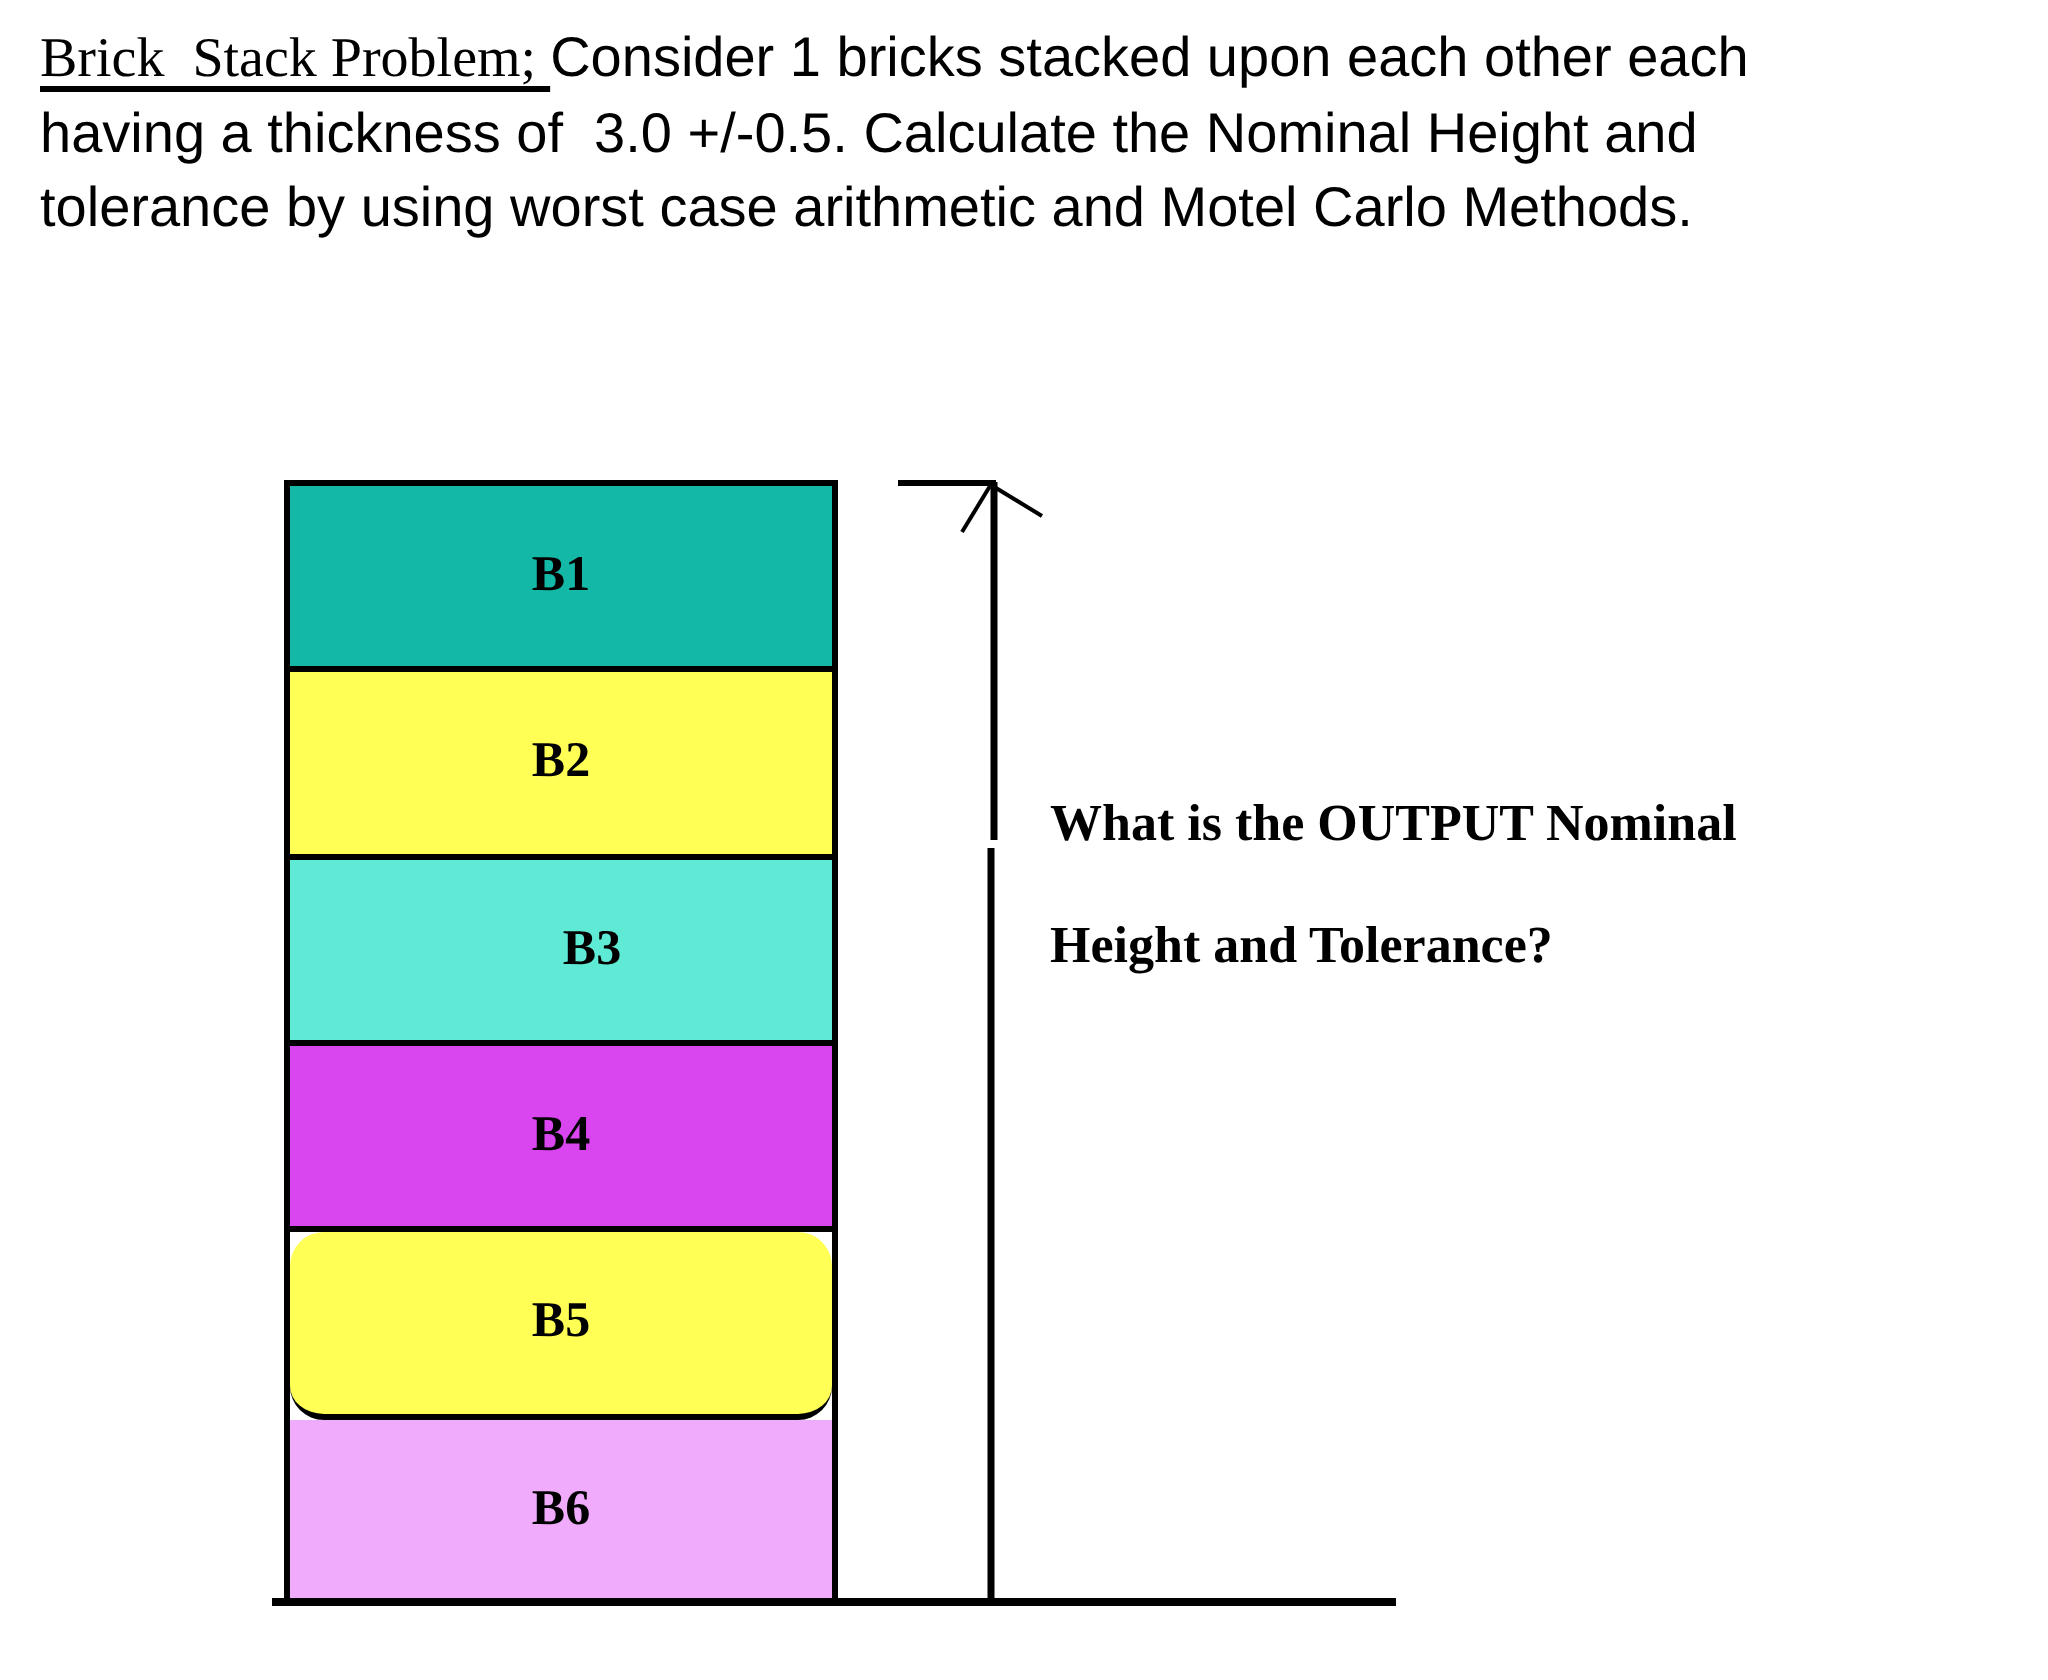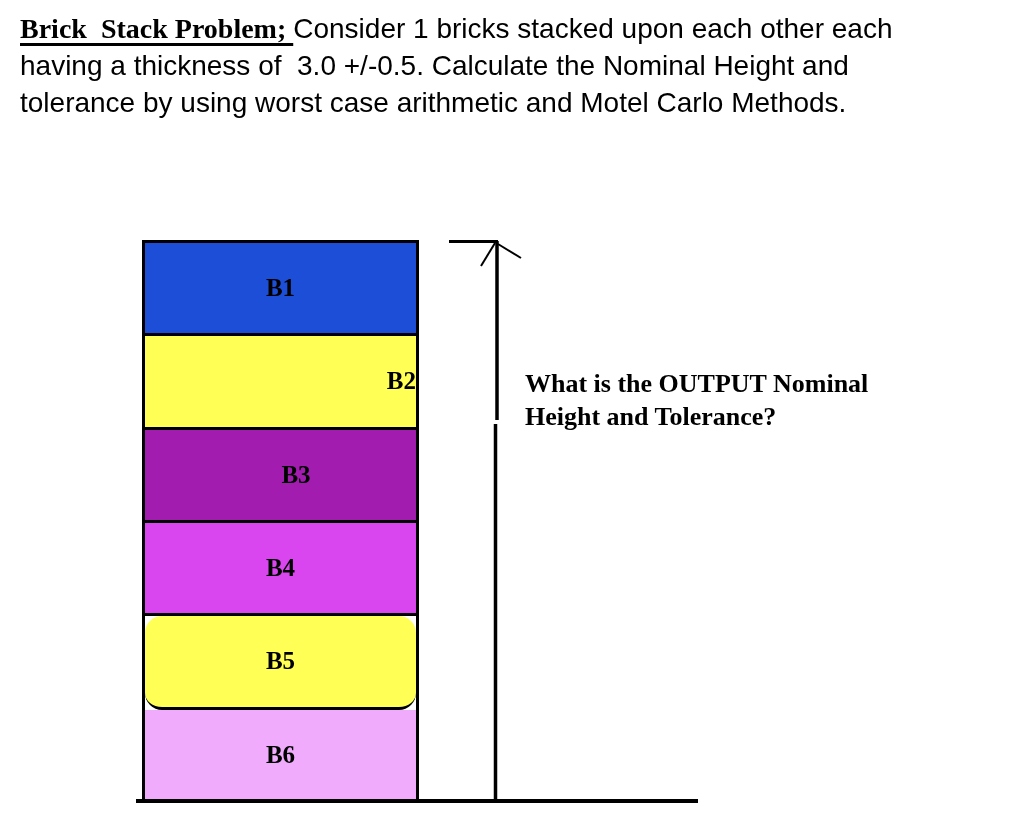--- a/index.html
+++ b/index.html
@@ -16,21 +16,21 @@
     position: absolute;
     left: 20px;
     top: 10px;
     font-size: 28px;
     line-height: 37px;
     color: #000000;
   }
   .statement-line { white-space: pre; }
   .title-bold {
     font-family: "Liberation Serif", serif;
-    font-weight: bold;
+    font-weight: normal;
     text-decoration: underline;
     text-decoration-thickness: 2.5px;
     text-underline-offset: 5px;
     white-space: pre;
   }
   .brick-stack {
     position: absolute;
     left: 142px;
     top: 240px;
     width: 277px;
@@ -72,41 +72,41 @@
   .question {
     position: absolute;
     left: 525px;
     top: 367px;
     font-family: "Liberation Serif", serif;
     font-weight: bold;
     font-size: 26px;
     line-height: 33px;
     color: #000000;
   }
-  .question div { white-space: pre; }
+  .question div { white-space: pre; margin-top: 28px; }
 </style>
 </head>
 <body>
 
 <div class="page">
 
   <div class="problem-statement">
     <div class="statement-line"><span class="title-bold">Brick  Stack Problem; </span><span>Consider 1 bricks stacked upon each other each</span></div>
     <div class="statement-line">having a thickness of  3.0 +/-0.5. Calculate the Nominal Height and</div>
     <div class="statement-line">tolerance by using worst case arithmetic and Motel Carlo Methods.</div>
   </div>
 
   <div class="brick-stack">
-    <div class="brick" style="background: #1d4ed8;">
+    <div class="brick" style="background: #14b8a6;">
       <span class="brick-label">B1</span>
     </div>
-    <div class="brick" style="background: rgb(255, 255, 85); justify-content: flex-end;">
+    <div class="brick" style="background: rgb(255, 255, 85);">
       <span class="brick-label">B2</span>
     </div>
-    <div class="brick" style="background: #a21caf; padding-left: 31px;">
+    <div class="brick" style="background: #5eead4; padding-left: 31px;">
       <span class="brick-label">B3</span>
     </div>
     <div class="brick" style="background: #d946ef;">
       <span class="brick-label">B4</span>
     </div>
     <div class="brick" style="background: rgb(255, 255, 85); border-radius: 17px;">
       <span class="brick-label">B5</span>
     </div>
     <div class="brick" style="background: #f0abfc;">
       <span class="brick-label">B6</span>

